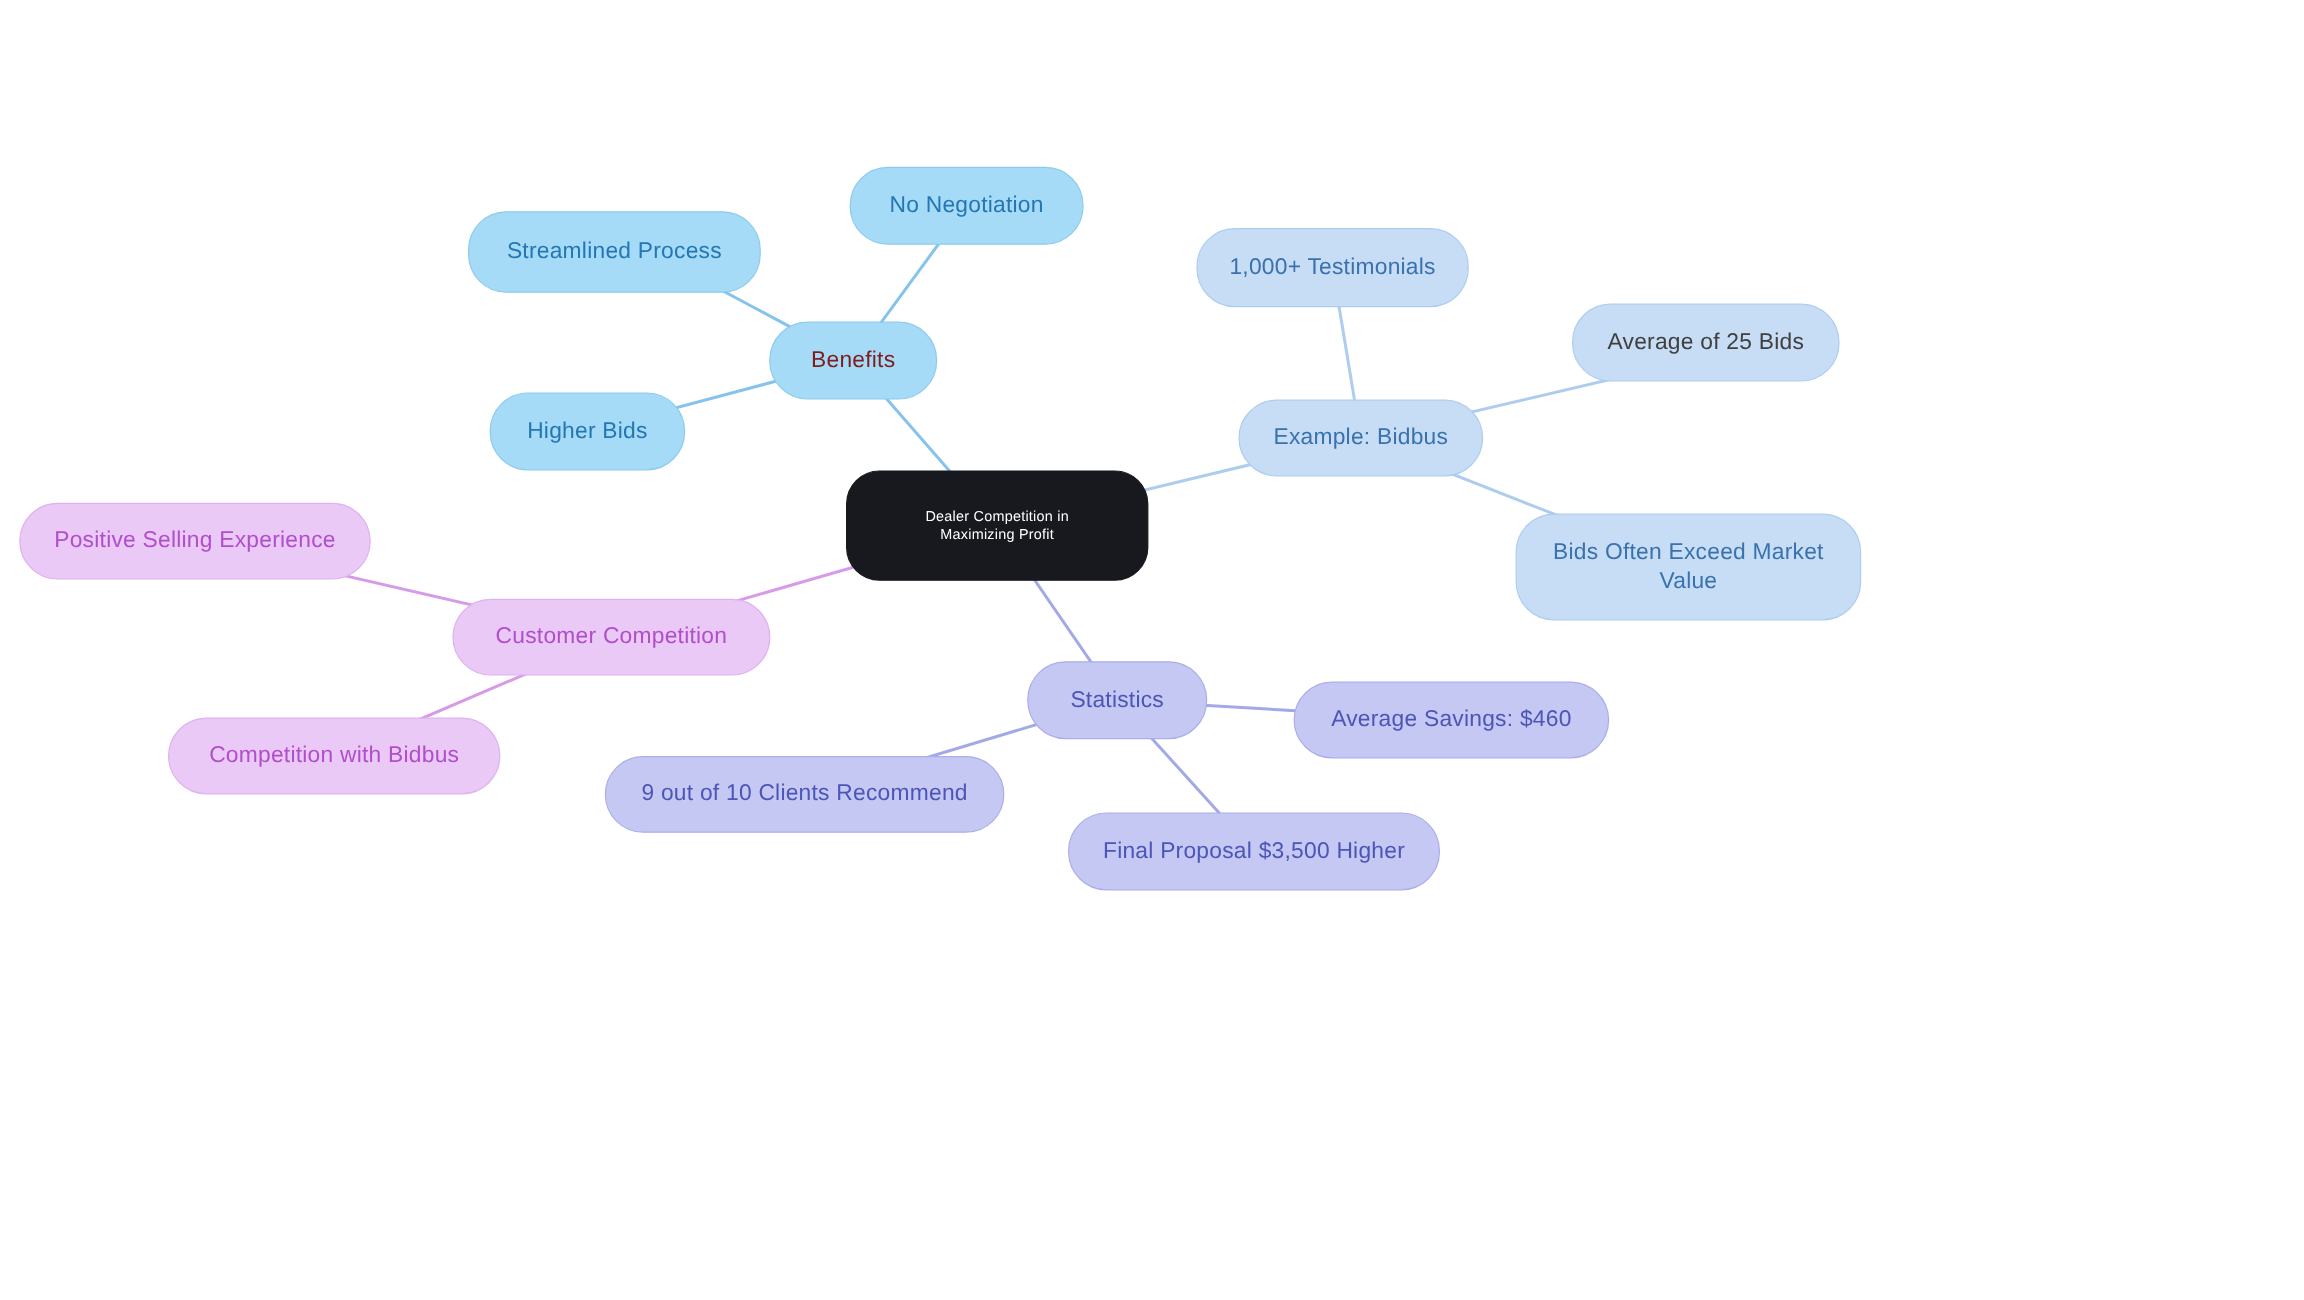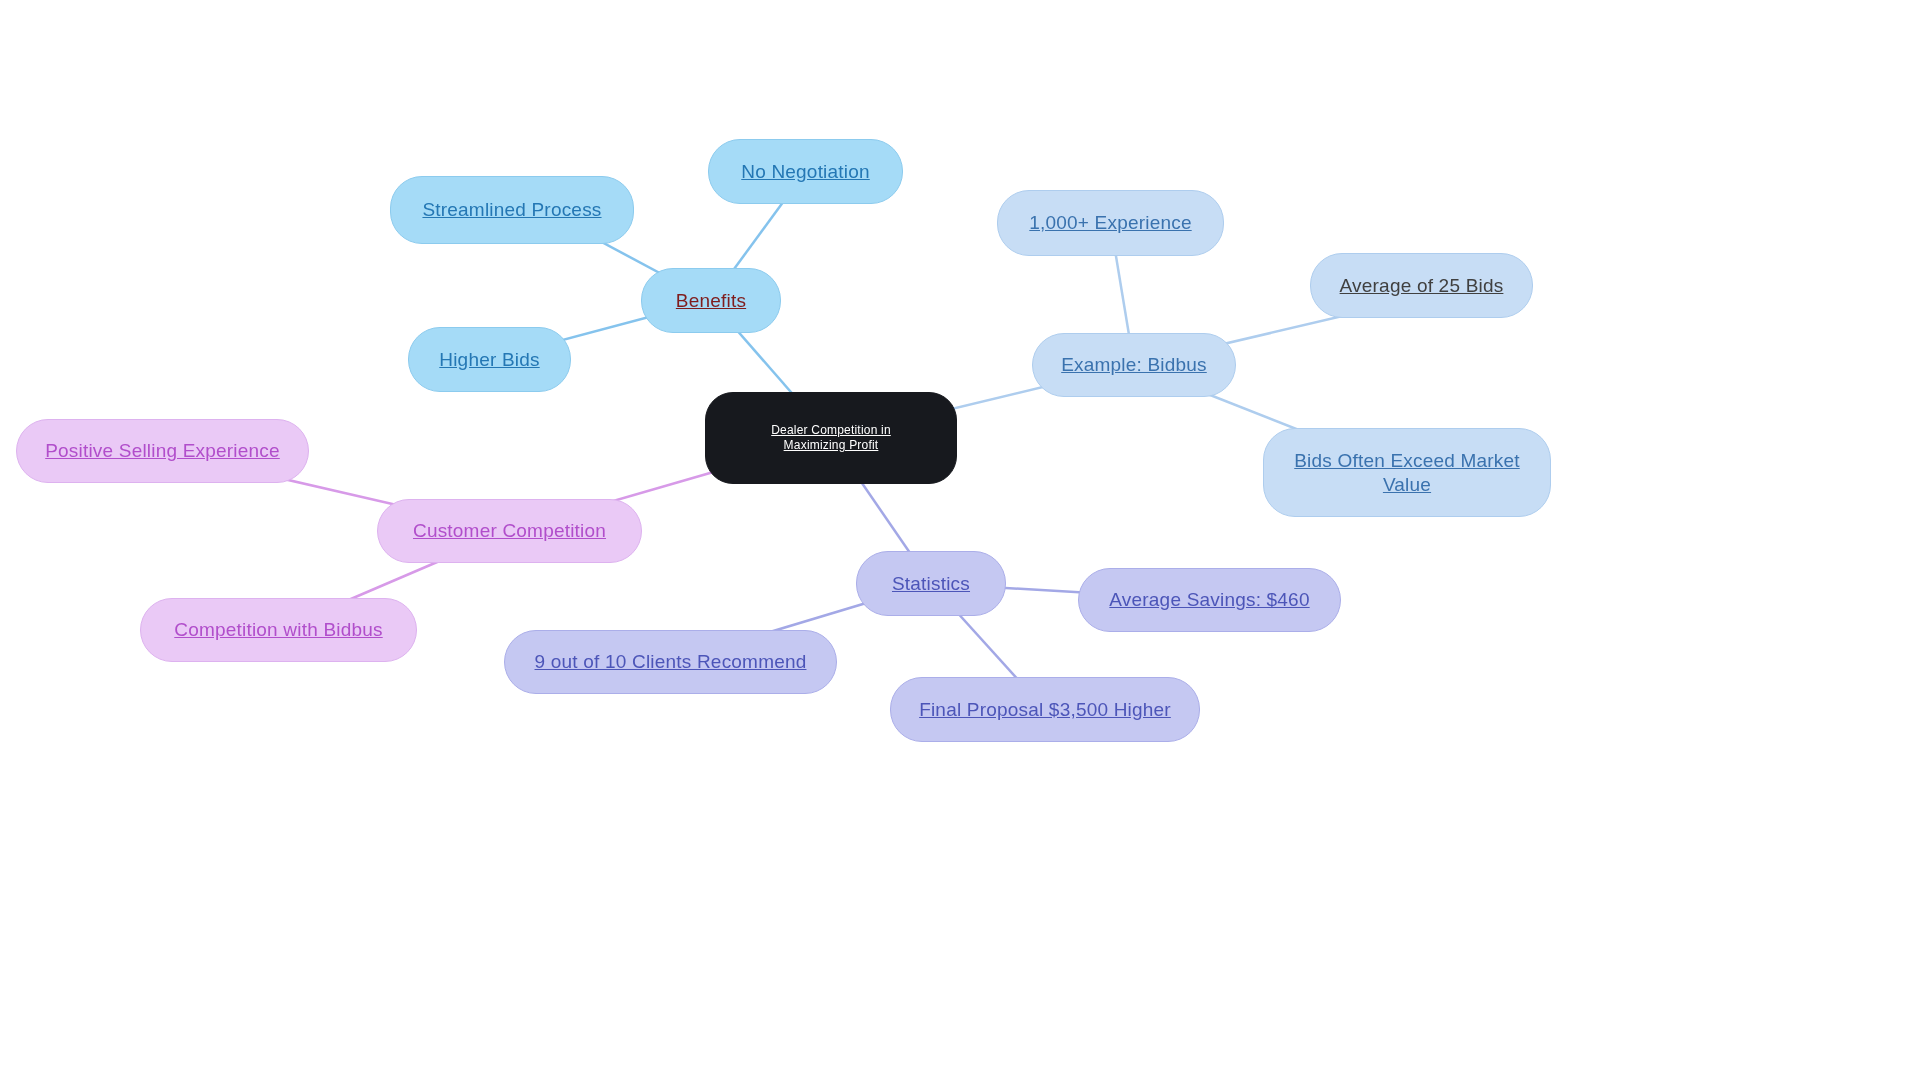--- a/index.html
+++ b/index.html
@@ -34,21 +34,20 @@
     box-sizing: border-box;
     border: 1px solid transparent;
     border-radius: 32px;
     font-size: 19px;
     font-weight: 500;
     letter-spacing: 0.2px;
     line-height: 1.25;
     padding: 6px 18px;
     cursor: default;
     white-space: pre-line;
-    text-decoration: underline;
   }
   .node.root {
     border-radius: 28px;
     font-size: 12px;
     font-weight: 500;
   }
 </style>
 </head>
 <body>
 
@@ -71,21 +70,21 @@
       <line x1="509.5" y1="531" x2="278.5" y2="630" stroke="#d79ae8" stroke-width="2.5"></line>
     </svg>
 
 <div class="node root" style="left: 705px; top: 392px; width: 252px; height: 92px; background: rgb(23, 25, 30); border-color: rgb(23, 25, 30); color: rgb(255, 255, 255);"><span>Dealer Competition in
 Maximizing Profit</span></div>
     <div class="node" style="left: 641px; top: 268px; width: 140px; height: 65px; background: rgb(165, 219, 247); border-color: rgb(140, 203, 238); color: #7f1d1d;"><span>Benefits</span></div>
     <div class="node" style="left: 390px; top: 176px; width: 244px; height: 68px; background: rgb(165, 219, 247); border-color: rgb(140, 203, 238); color: rgb(36, 119, 180);"><span>Streamlined Process</span></div>
     <div class="node" style="left: 708px; top: 139px; width: 195px; height: 65px; background: rgb(165, 219, 247); border-color: rgb(140, 203, 238); color: rgb(36, 119, 180);"><span>No Negotiation</span></div>
     <div class="node" style="left: 408px; top: 327px; width: 163px; height: 65px; background: rgb(165, 219, 247); border-color: rgb(140, 203, 238); color: rgb(36, 119, 180);"><span>Higher Bids</span></div>
     <div class="node" style="left: 1032px; top: 333px; width: 204px; height: 64px; background: rgb(199, 221, 245); border-color: rgb(174, 205, 238); color: rgb(58, 114, 174);"><span>Example: Bidbus</span></div>
-    <div class="node" style="left: 997px; top: 190px; width: 227px; height: 66px; background: rgb(199, 221, 245); border-color: rgb(174, 205, 238); color: rgb(58, 114, 174);"><span>1,000+ Experience</span></div>
+    <div class="node" style="left: 997px; top: 190px; width: 227px; height: 66px; background: rgb(199, 221, 245); border-color: rgb(174, 205, 238); color: rgb(58, 114, 174);"><span>1,000+ Testimonials</span></div>
     <div class="node" style="left: 1310px; top: 253px; width: 223px; height: 65px; background: rgb(199, 221, 245); border-color: rgb(174, 205, 238); color: #404040;"><span>Average of 25 Bids</span></div>
     <div class="node" style="left: 1263px; top: 428px; width: 288px; height: 89px; background: rgb(199, 221, 245); border-color: rgb(174, 205, 238); color: rgb(58, 114, 174);"><span>Bids Often Exceed Market
 Value</span></div>
     <div class="node" style="left: 856px; top: 551px; width: 150px; height: 65px; background: rgb(197, 200, 242); border-color: rgb(171, 174, 233); color: rgb(76, 85, 184);"><span>Statistics</span></div>
     <div class="node" style="left: 1078px; top: 568px; width: 263px; height: 64px; background: rgb(197, 200, 242); border-color: rgb(171, 174, 233); color: rgb(76, 85, 184);"><span>Average Savings: $460</span></div>
     <div class="node" style="left: 504px; top: 630px; width: 333px; height: 64px; background: rgb(197, 200, 242); border-color: rgb(171, 174, 233); color: rgb(76, 85, 184);"><span>9 out of 10 Clients Recommend</span></div>
     <div class="node" style="left: 890px; top: 677px; width: 310px; height: 65px; background: rgb(197, 200, 242); border-color: rgb(171, 174, 233); color: rgb(76, 85, 184);"><span>Final Proposal $3,500 Higher</span></div>
     <div class="node" style="left: 377px; top: 499px; width: 265px; height: 64px; background: rgb(234, 201, 246); border-color: rgb(221, 178, 239); color: rgb(177, 78, 203);"><span>Customer Competition</span></div>
     <div class="node" style="left: 16px; top: 419px; width: 293px; height: 64px; background: rgb(234, 201, 246); border-color: rgb(221, 178, 239); color: rgb(177, 78, 203);"><span>Positive Selling Experience</span></div>
     <div class="node" style="left: 140px; top: 598px; width: 277px; height: 64px; background: rgb(234, 201, 246); border-color: rgb(221, 178, 239); color: rgb(177, 78, 203);"><span>Competition with Bidbus</span></div>

